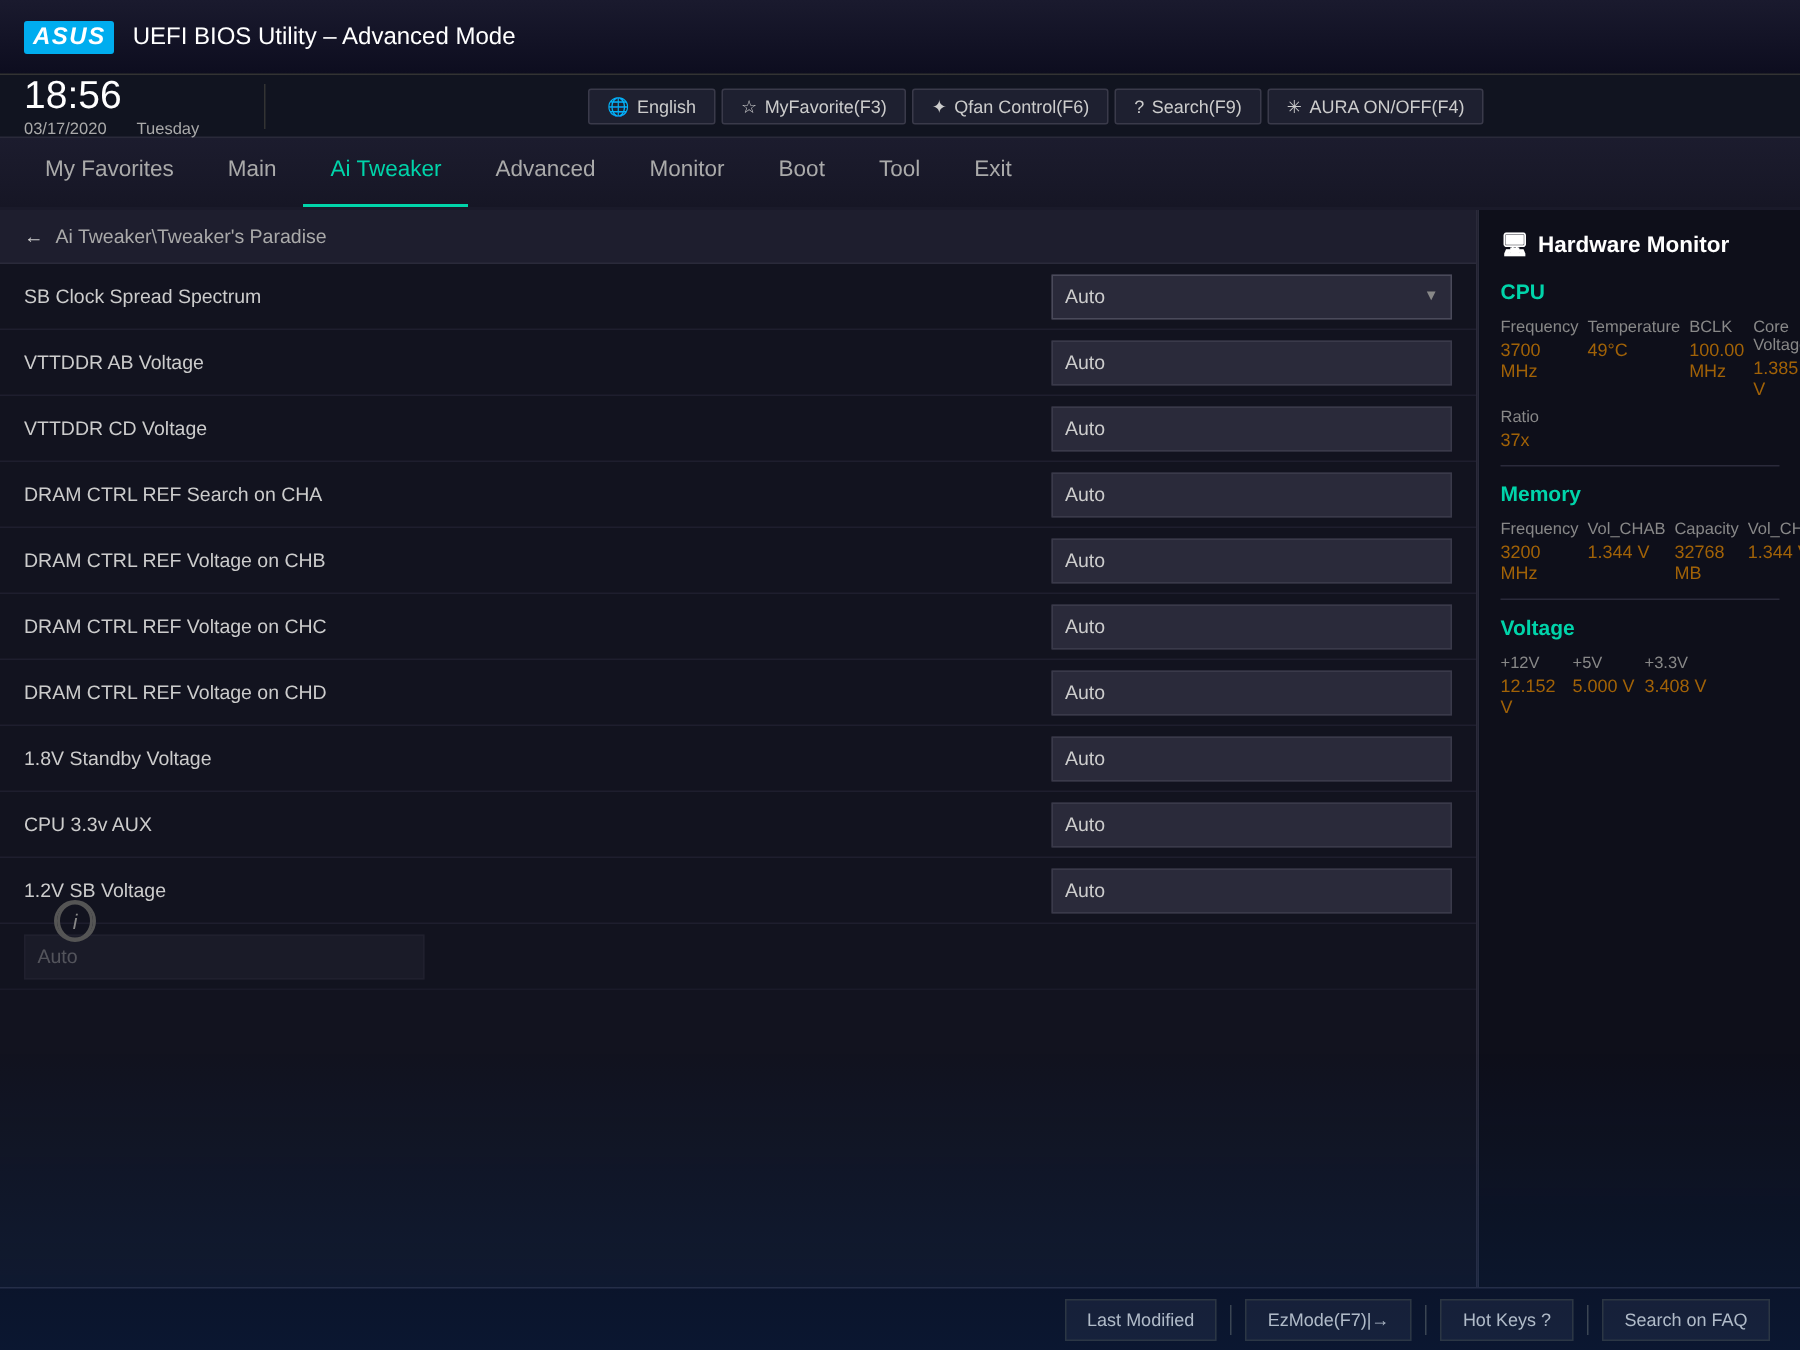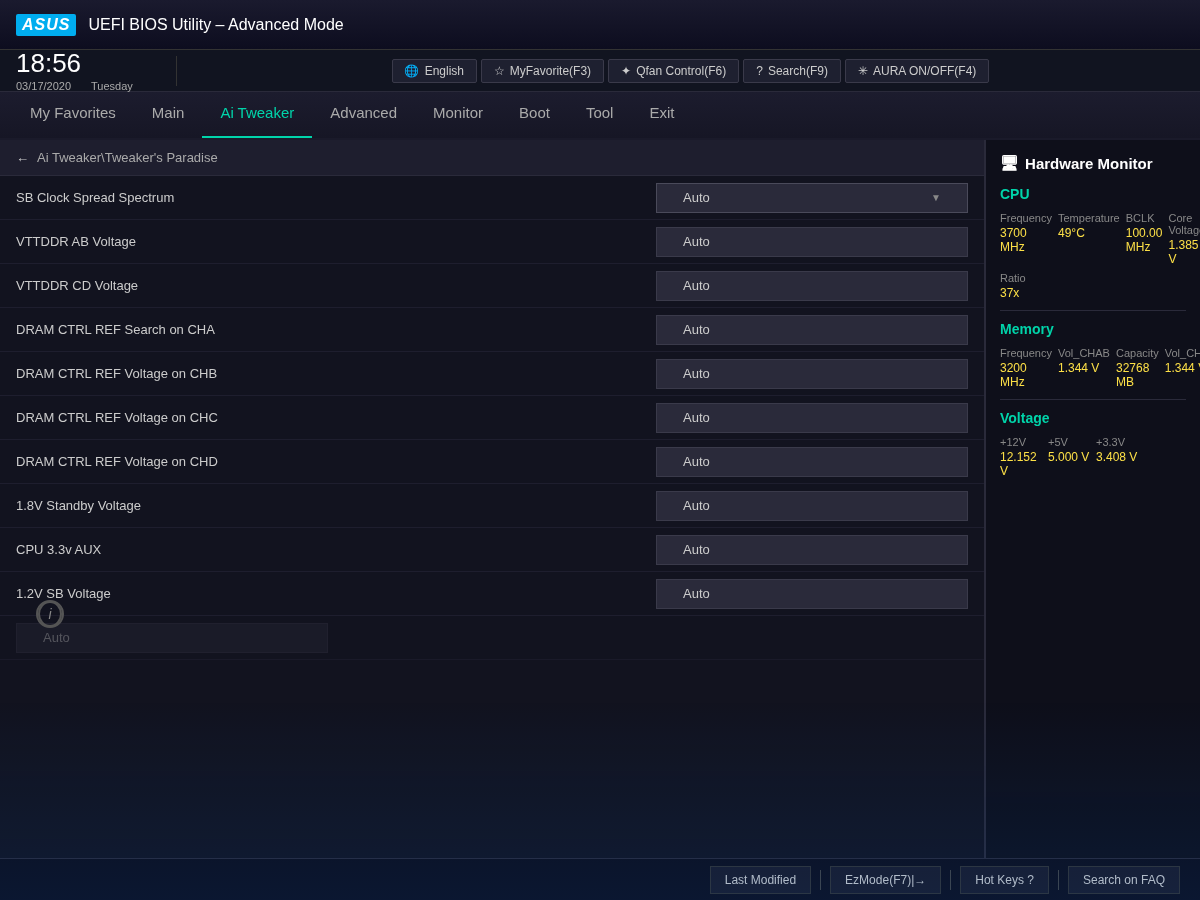--- a/index.html
+++ b/index.html
@@ -153,23 +153,23 @@
     }
     .setting-label {
       flex: 1;
       font-size: 13px;
       color: #ccc;
     }
     .setting-value {
       background: #2a2a3a;
       border: 1px solid #3a3a4a;
       color: #ccc;
-      padding: 4px 26px;
+      padding: 4px 8px;
       font-size: 13px;
-      width: 312px;
+      width: 267px;
       height: 30px;
       display: flex;
       align-items: center;
     }
     .setting-value.dropdown {
       background: #2a2a3a;
       border: 1px solid #4a4a5a;
       display: flex;
       justify-content: space-between;
       align-items: center;
@@ -206,21 +206,21 @@
       margin-top: 4px;
     }
     .hw-grid {
       display: grid;
       grid-template-columns: 1fr 1fr 1fr 1fr;
       gap: 6px;
       margin-bottom: 10px;
     }
     .hw-item { }
     .hw-label { color: #888; font-size: 11px; margin-bottom: 2px; }
-    .hw-value { color: #fde047; font-size: 12px; font-weight: 500; }
+    .hw-value { color: #a16207; font-size: 12px; font-weight: 500; }
     .hw-divider {
       border: none;
       border-top: 1px solid #2a2a3a;
       margin: 10px 0;
     }
 
     
     .footer {
       background: #0d0d1a;
       border-top: 1px solid #2a2a3a;

